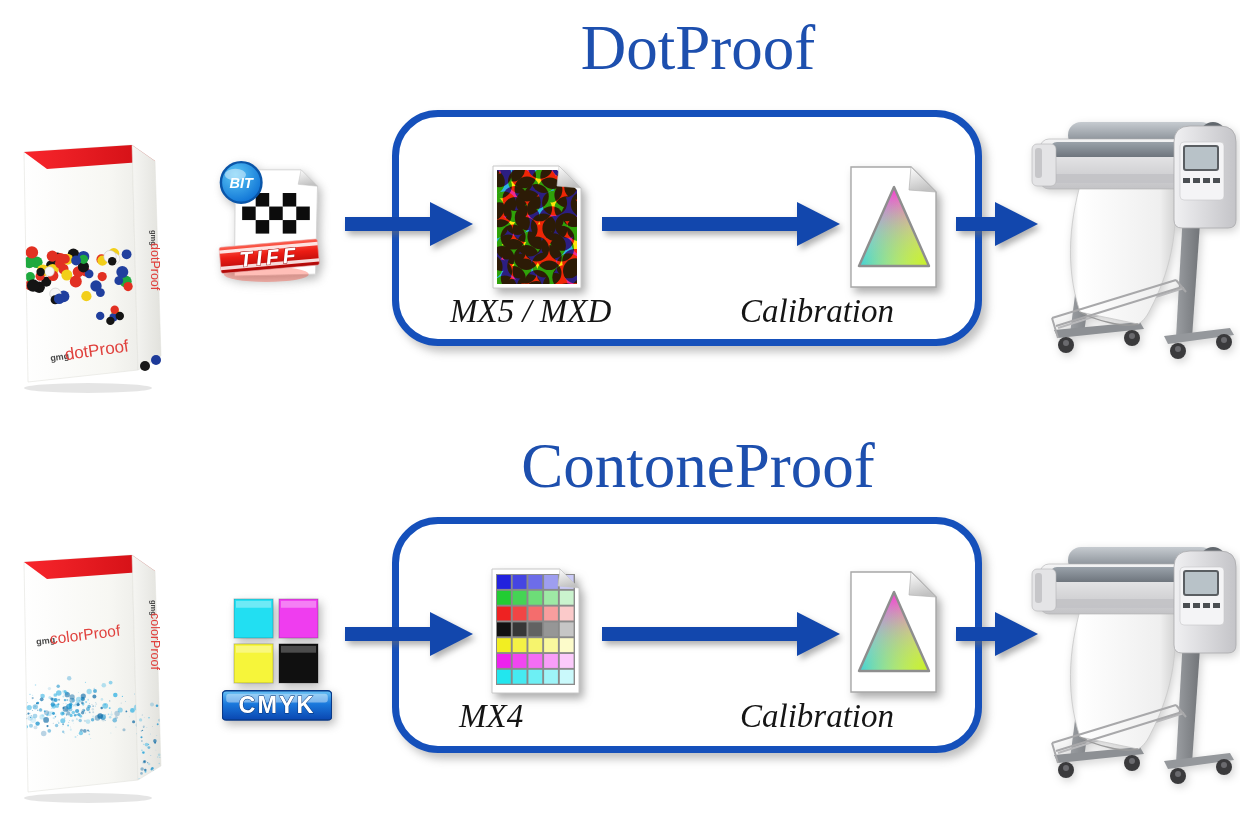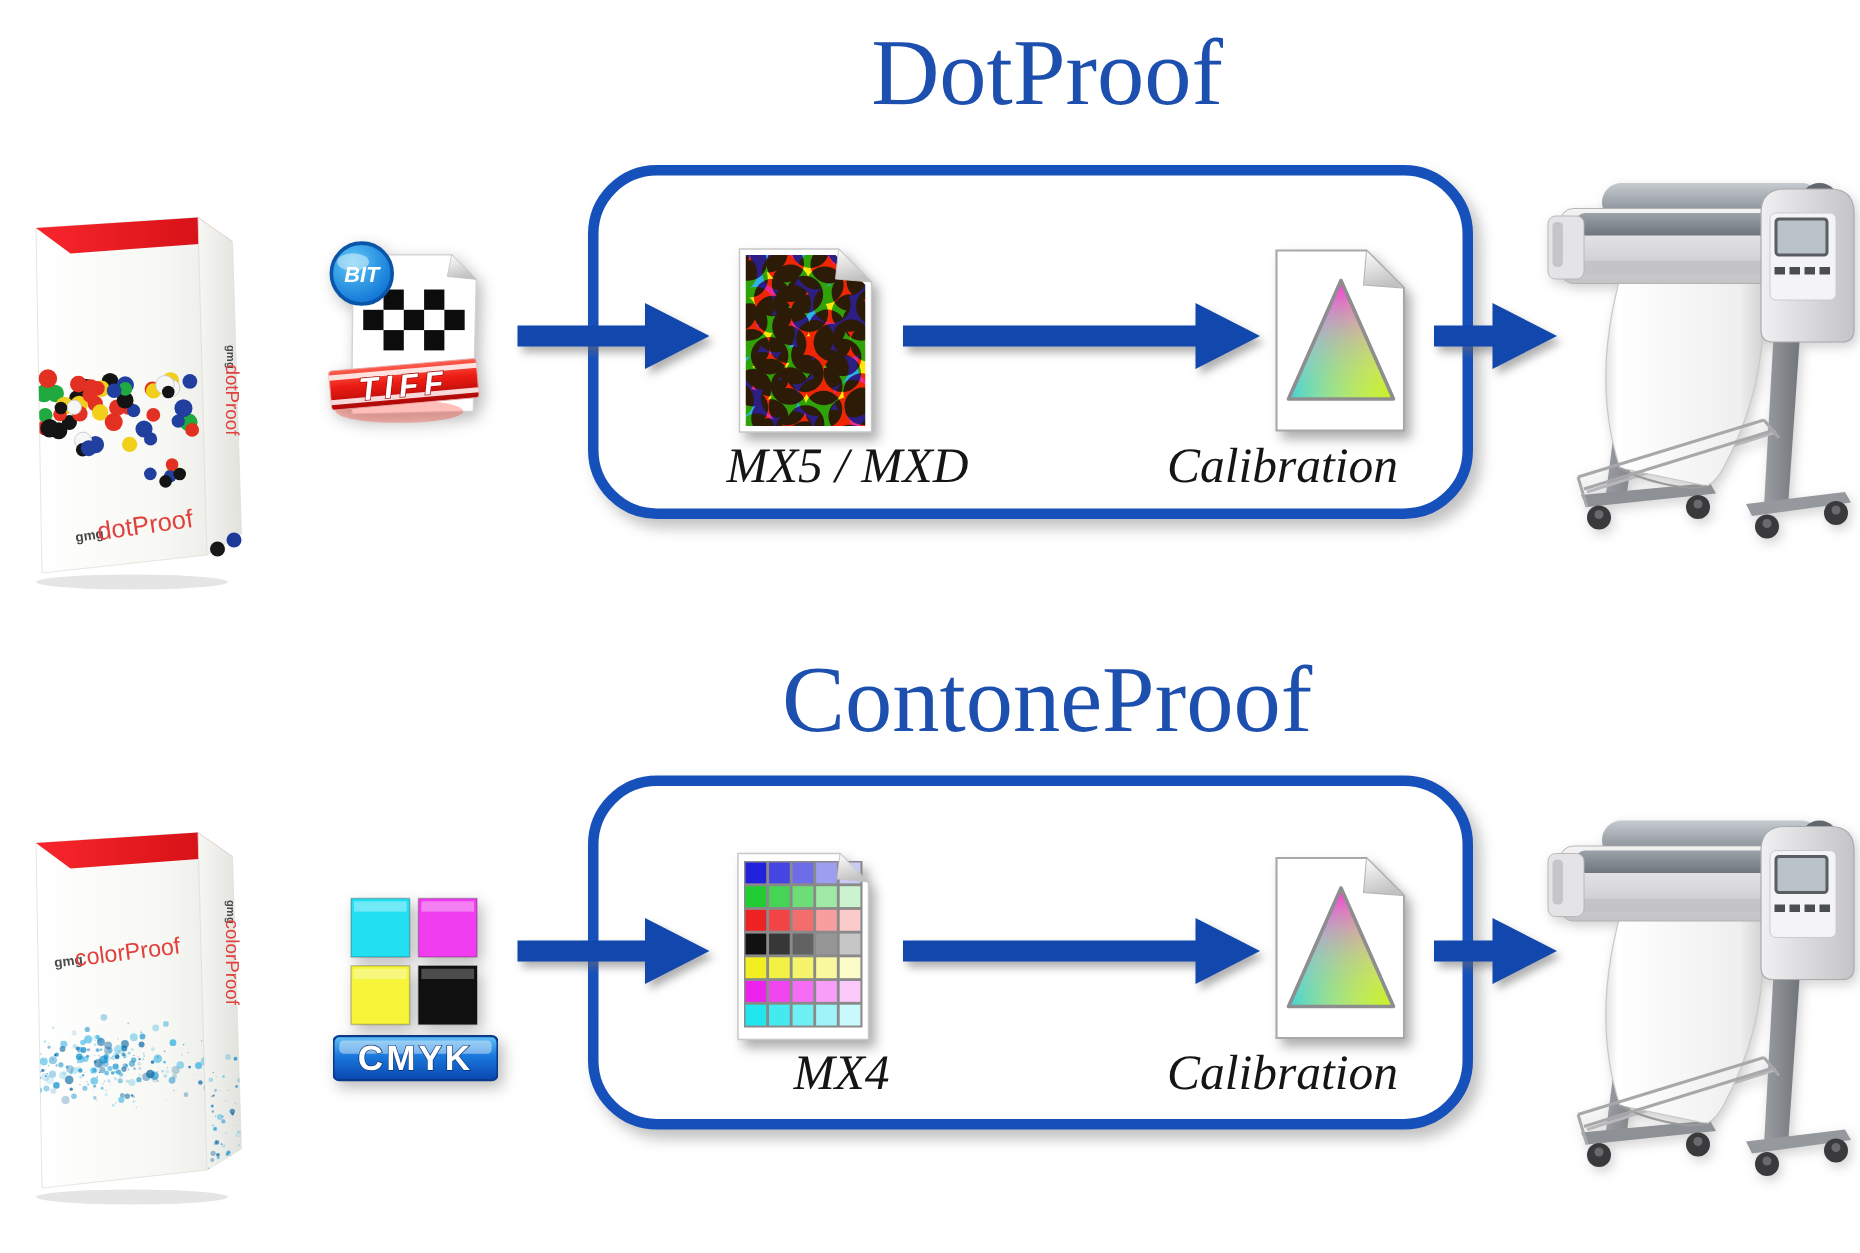--- a/index.html
+++ b/index.html
@@ -16,21 +16,21 @@
     position:absolute;left:348px;width:700px;text-align:center;
     font-family:"Liberation Serif",serif;color:var(--title-blue);
     font-size:63px;line-height:1.08;white-space:nowrap;
   }
   .flow-box{
     position:absolute;left:392px;width:590px;height:236px;box-sizing:border-box;
     border:7px solid var(--border-blue);border-radius:46px;background:#ffffff;
     box-shadow:5px 6px 9px rgba(120,120,120,.45);z-index:1;
   }
   .stage-label{
-    position:absolute;text-align:center;font-family:"Liberation Serif",serif;
+    position:absolute;text-align:left;font-family:"Liberation Serif",serif;
     font-style:italic;font-size:33px;color:var(--label-color);white-space:nowrap;z-index:4;
   }
   .arrow{position:absolute;height:44px;z-index:6;filter:drop-shadow(3px 4px 3px rgba(110,110,110,.55));}
   .arrow .shaft{position:absolute;left:0;top:15px;height:14px;background:var(--arrow-blue);}
   .arrow .head{position:absolute;top:0;width:0;height:0;border-top:22px solid transparent;border-bottom:22px solid transparent;border-left:43px solid var(--arrow-blue);}
   .doc-shadow{filter:drop-shadow(4px 5px 4px rgba(90,90,90,.5));z-index:3;}
   .icon-shadow{filter:drop-shadow(3px 4px 5px rgba(100,100,100,.45));z-index:3;}
   .printer{filter:drop-shadow(2px 3px 4px rgba(0,0,0,.18));z-index:2;}
   svg text{font-family:"Liberation Sans",sans-serif;}
   .brand-name{fill:var(--brand-red);}
@@ -816,21 +816,21 @@
         <rect x="56.1" y="88.0" width="13.8" height="13.9" fill="rgb(248,158,248)"></rect>
         <rect x="71.8" y="88.0" width="13.8" height="13.9" fill="rgb(251,202,251)"></rect>
         <rect x="9.0" y="103.8" width="13.8" height="13.9" fill="rgb(34,230,238)"></rect>
         <rect x="24.7" y="103.8" width="13.8" height="13.9" fill="rgb(69,234,241)"></rect>
         <rect x="40.4" y="103.8" width="13.8" height="13.9" fill="rgb(109,239,244)"></rect>
         <rect x="56.1" y="103.8" width="13.8" height="13.9" fill="rgb(158,244,248)"></rect>
         <rect x="71.8" y="103.8" width="13.8" height="13.9" fill="rgb(202,249,251)"></rect>
       </g>
     <path d="M72,3 L91,22 L70,20 Z" fill="url(#g-fold)" stroke="#c4c4c4" stroke-width="0.6"></path>
   </svg>
-  <div class="stage-label" style="left:446px;top:698px;width:230px">MX4</div>
+  <div class="stage-label" style="left:459px;top:698px;width:230px">MX4</div>
 
   <div class="arrow" style="left:602px;top:612px;width:238px">
     <div class="shaft" style="width:198px"></div>
       <div class="head" style="left:195px"></div>
   </div>
 
   <svg class="abs doc-shadow" style="left:847px;top:568px" width="93" height="128" viewBox="0 0 93 128">
     <use href="#calib-doc"></use>
   </svg>
   <div class="stage-label" style="left:740px;top:698px;width:230px">Calibration</div>

